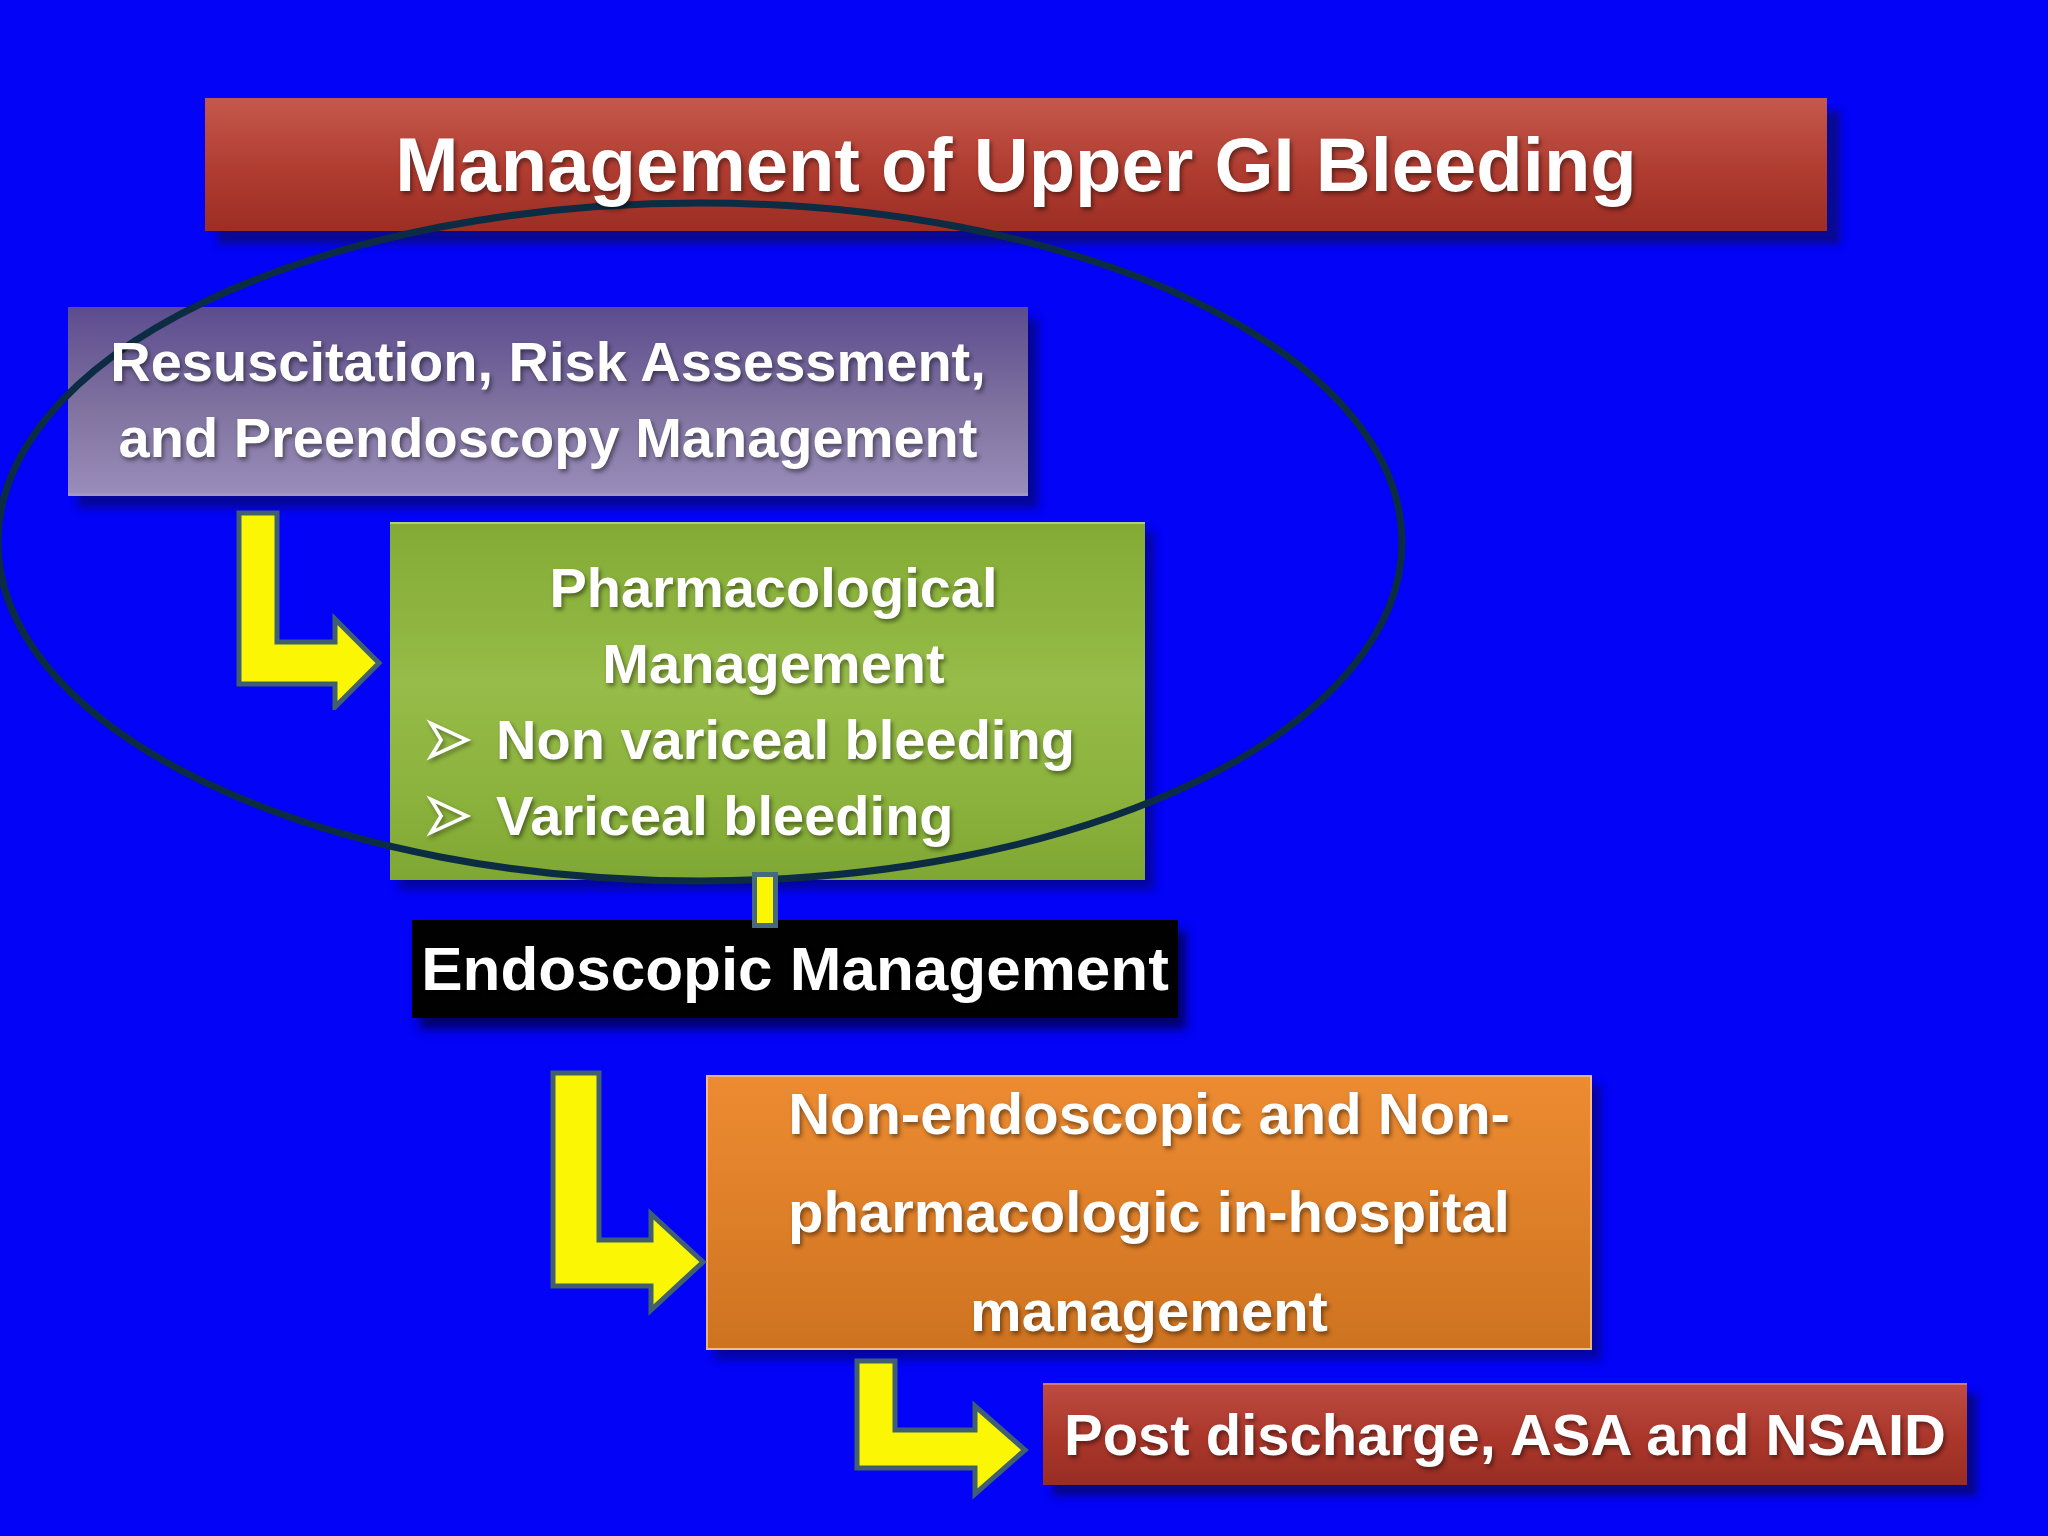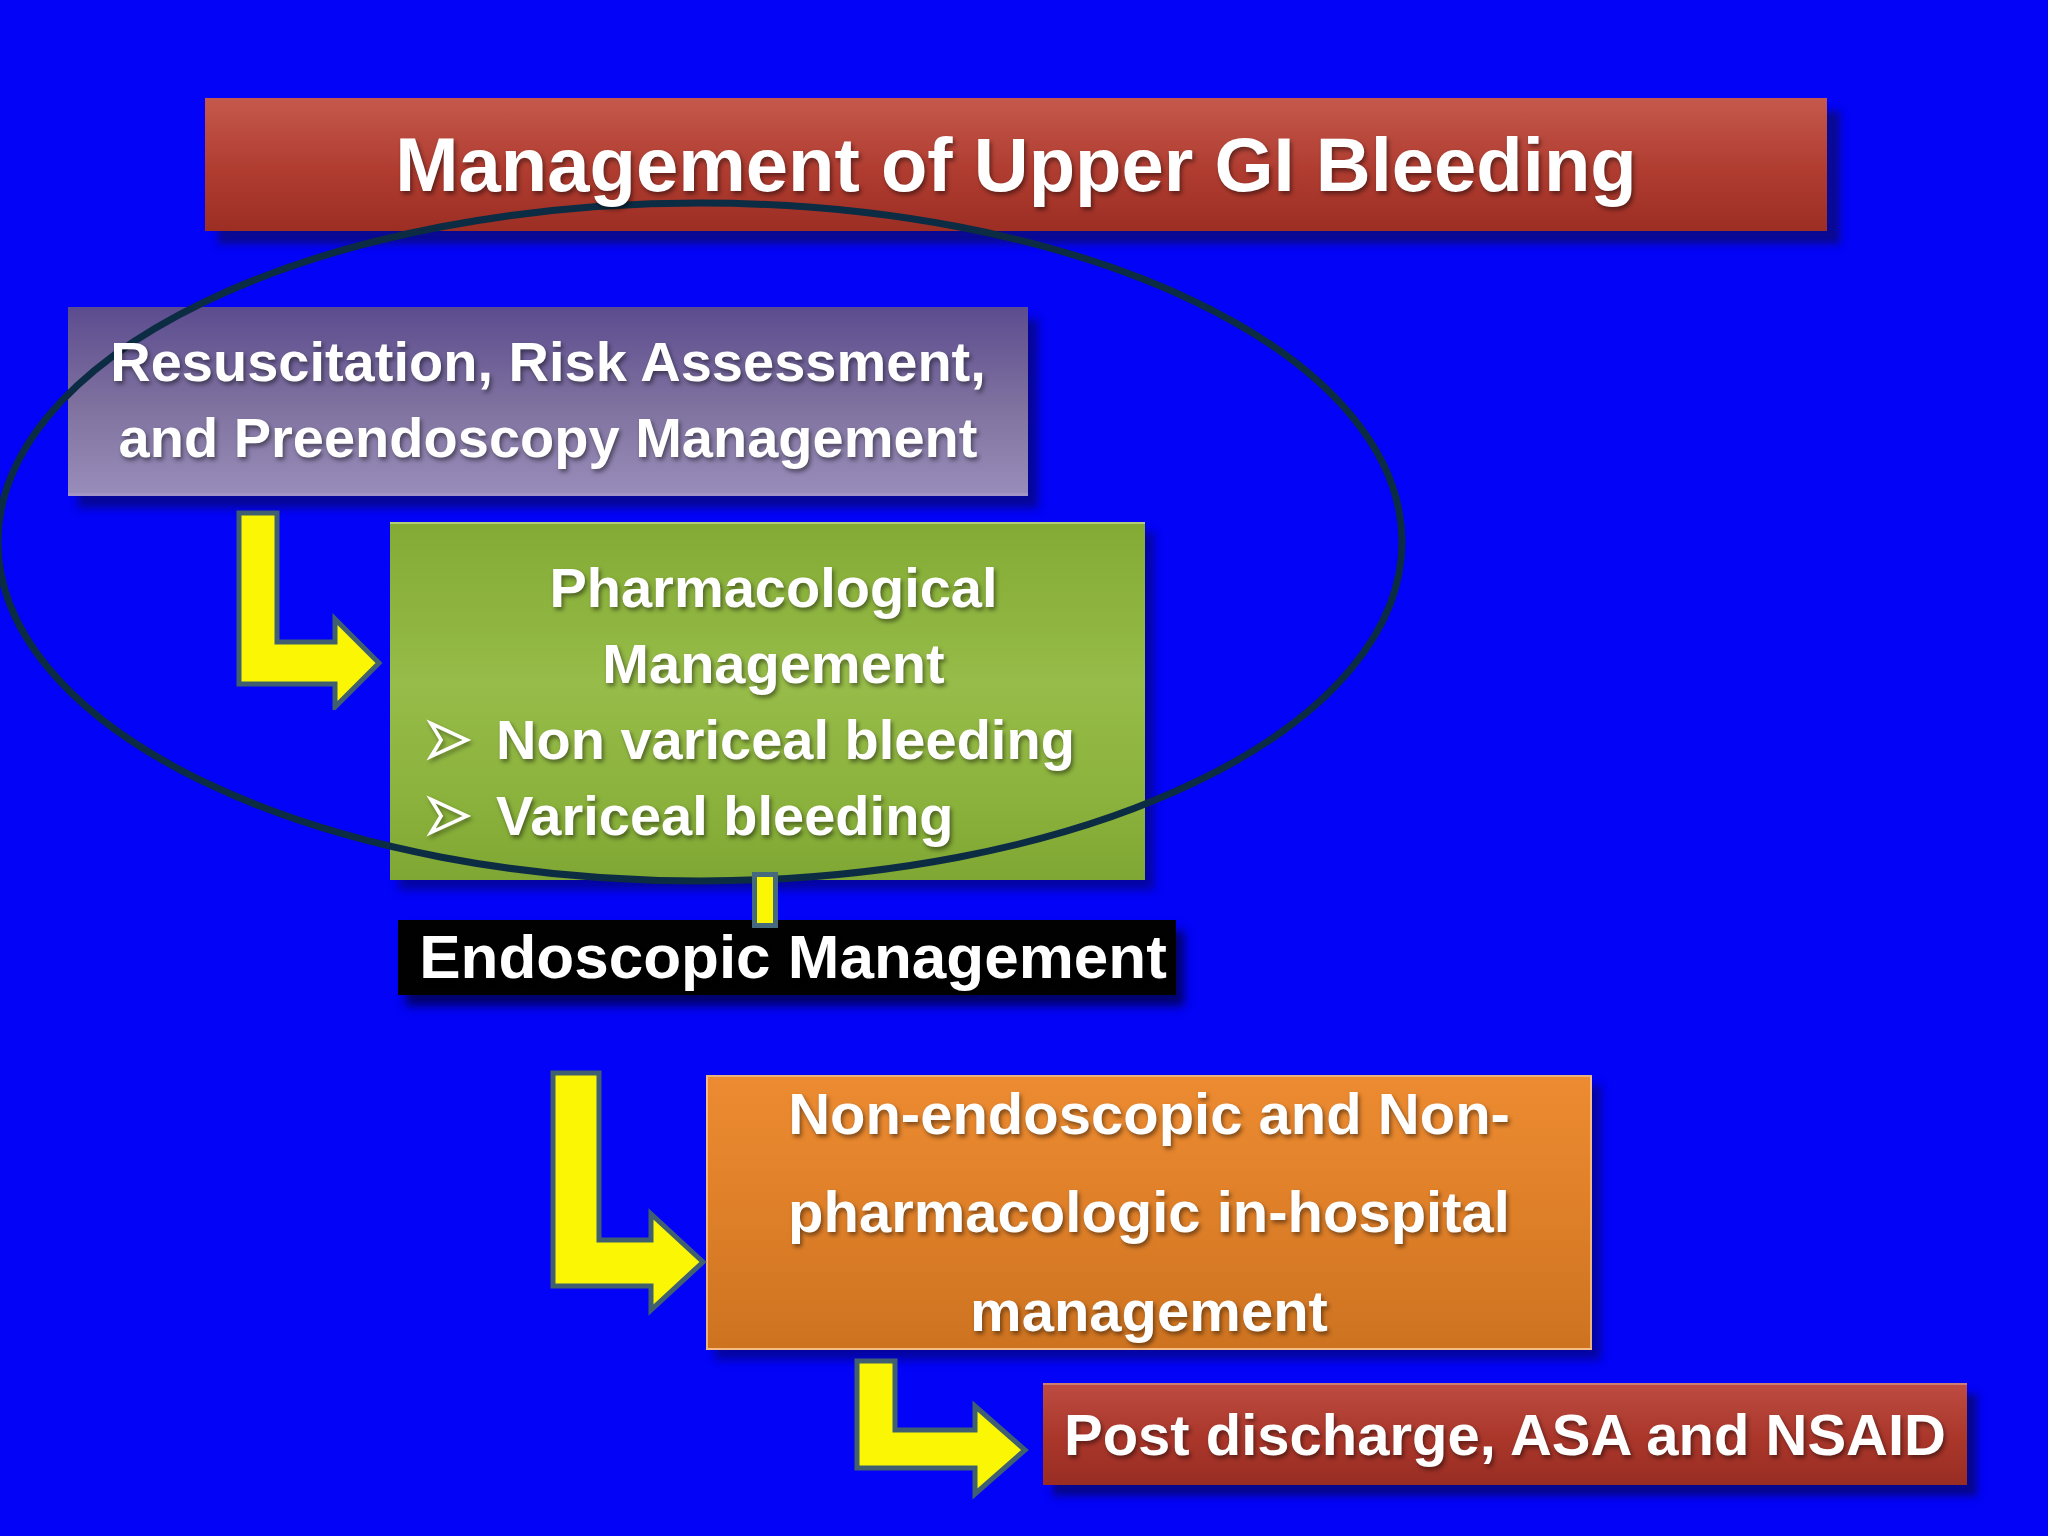--- a/index.html
+++ b/index.html
@@ -38,24 +38,23 @@
     justify-content:center;align-items:stretch;
   }
   #pharmacological-box .heading{font-size:56px;margin-left:12px;}
   .bullet-row{position:relative;z-index:3;display:flex;align-items:center;
     padding-left:36px;line-height:1.36;}
   .bullet-icon{display:inline-flex;width:46px;height:46px;margin-right:24px;
     flex:0 0 auto;filter:drop-shadow(2px 3px 2px rgba(0,0,0,0.35));}
   .bullet-row .label{font-size:56px;text-shadow:2px 3px 4px rgba(0,0,0,0.45);white-space:nowrap;}
 
   #endoscopic-box{
-    left:398px;top:920px;width:766px;height:75px;
+    left:412px;top:920px;width:766px;height:98px;
     background:#010101;
     box-shadow:8px 11px 9px rgba(0,0,15,0.6);
-    padding-left:12px;
   }
   #endoscopic-box .box-text{font-size:62px;}
 
   #in-hospital-box{
     left:706px;top:1075px;width:882px;height:271px;
     background:linear-gradient(180deg,#ec8b31 0%,#dd7e28 55%,#cd7320 100%);
     border:2px solid rgba(255,230,200,0.55);
     box-shadow:9px 10px 8px rgba(10,10,40,0.4);
     gap:16px;
   }

